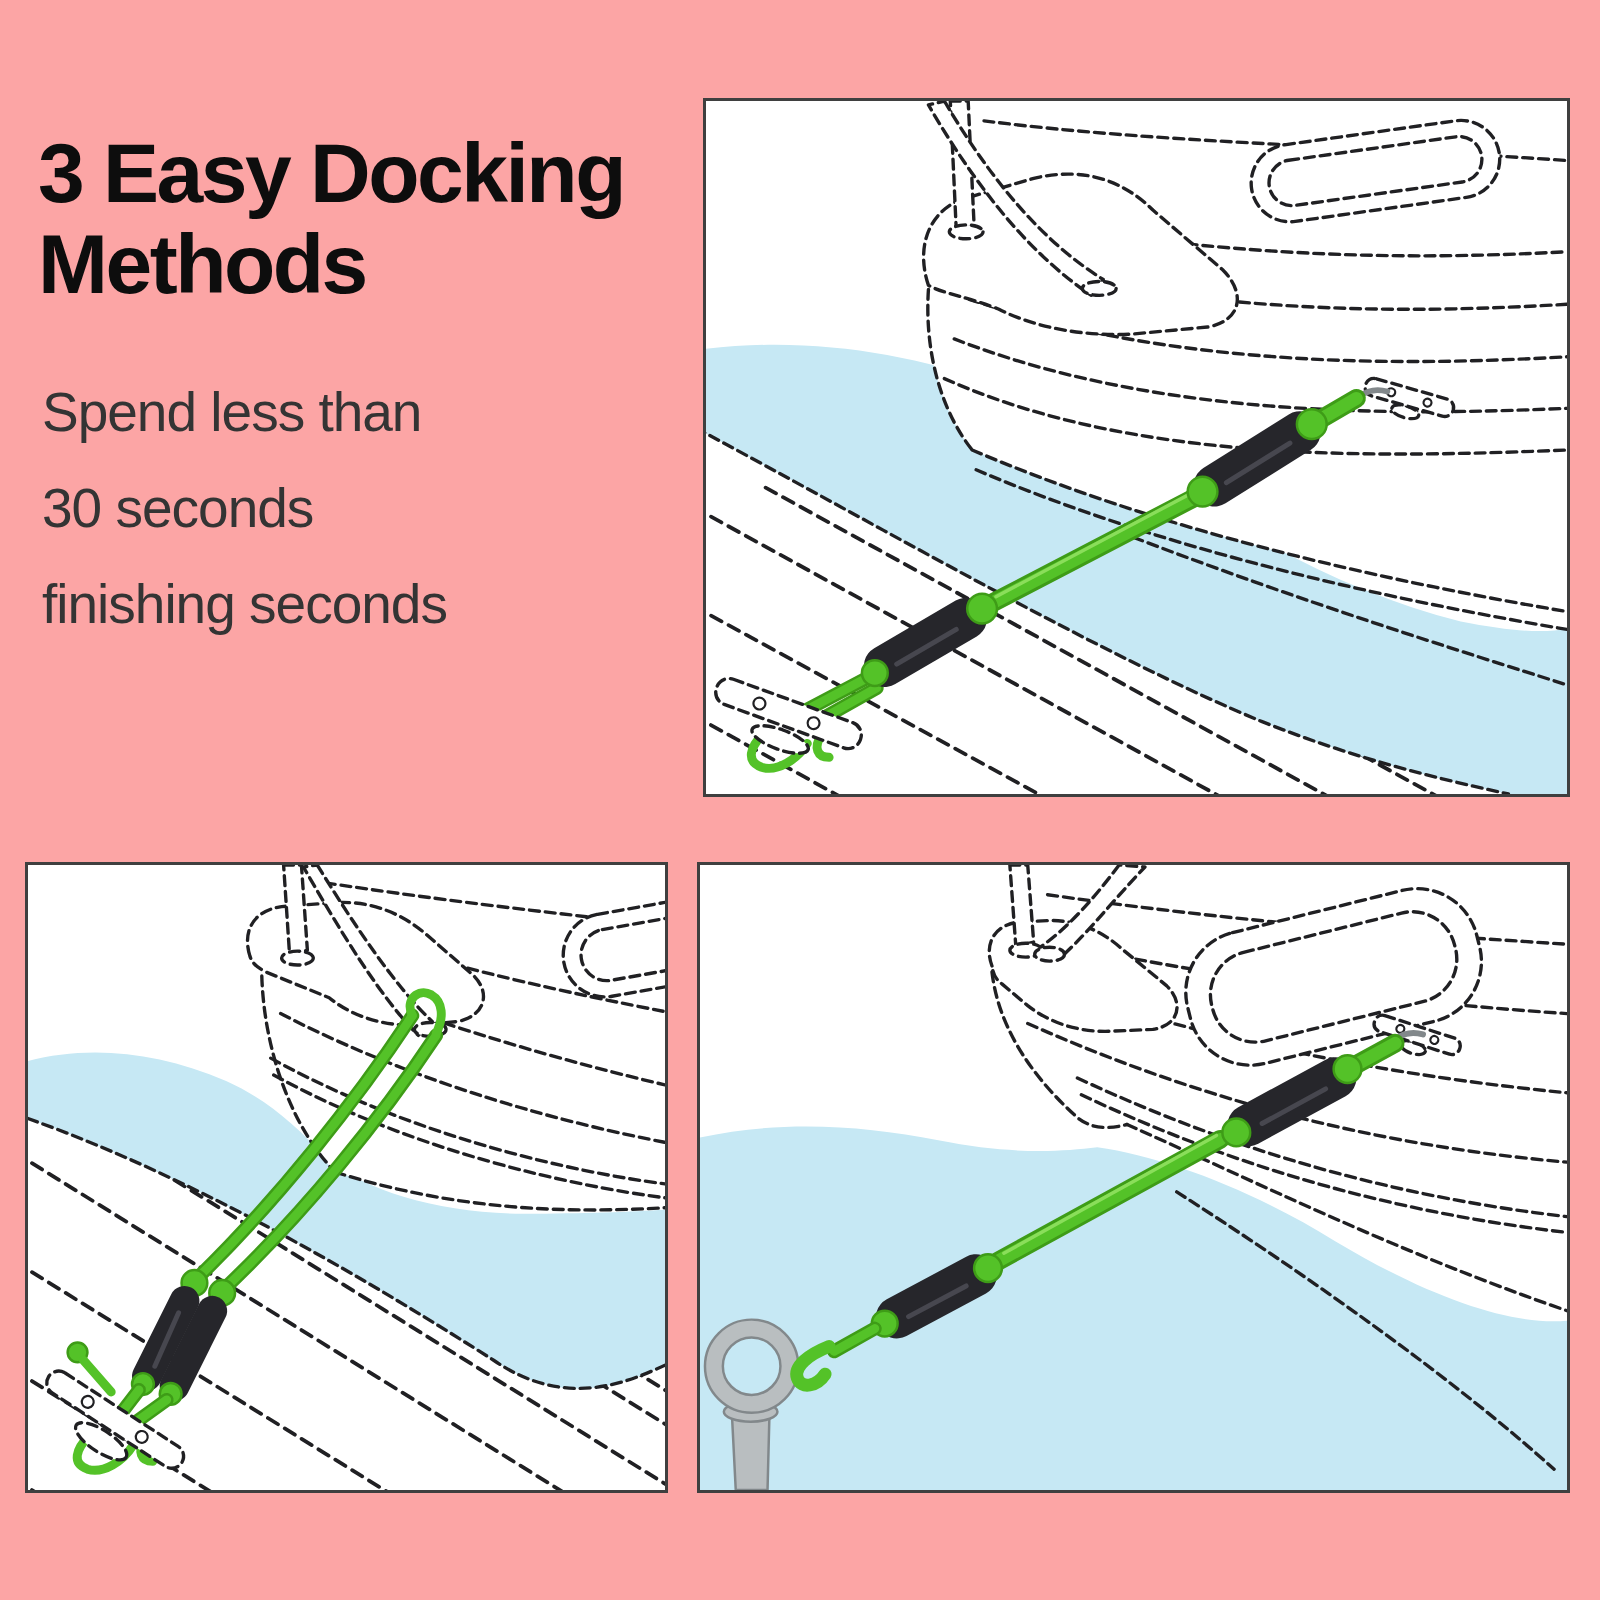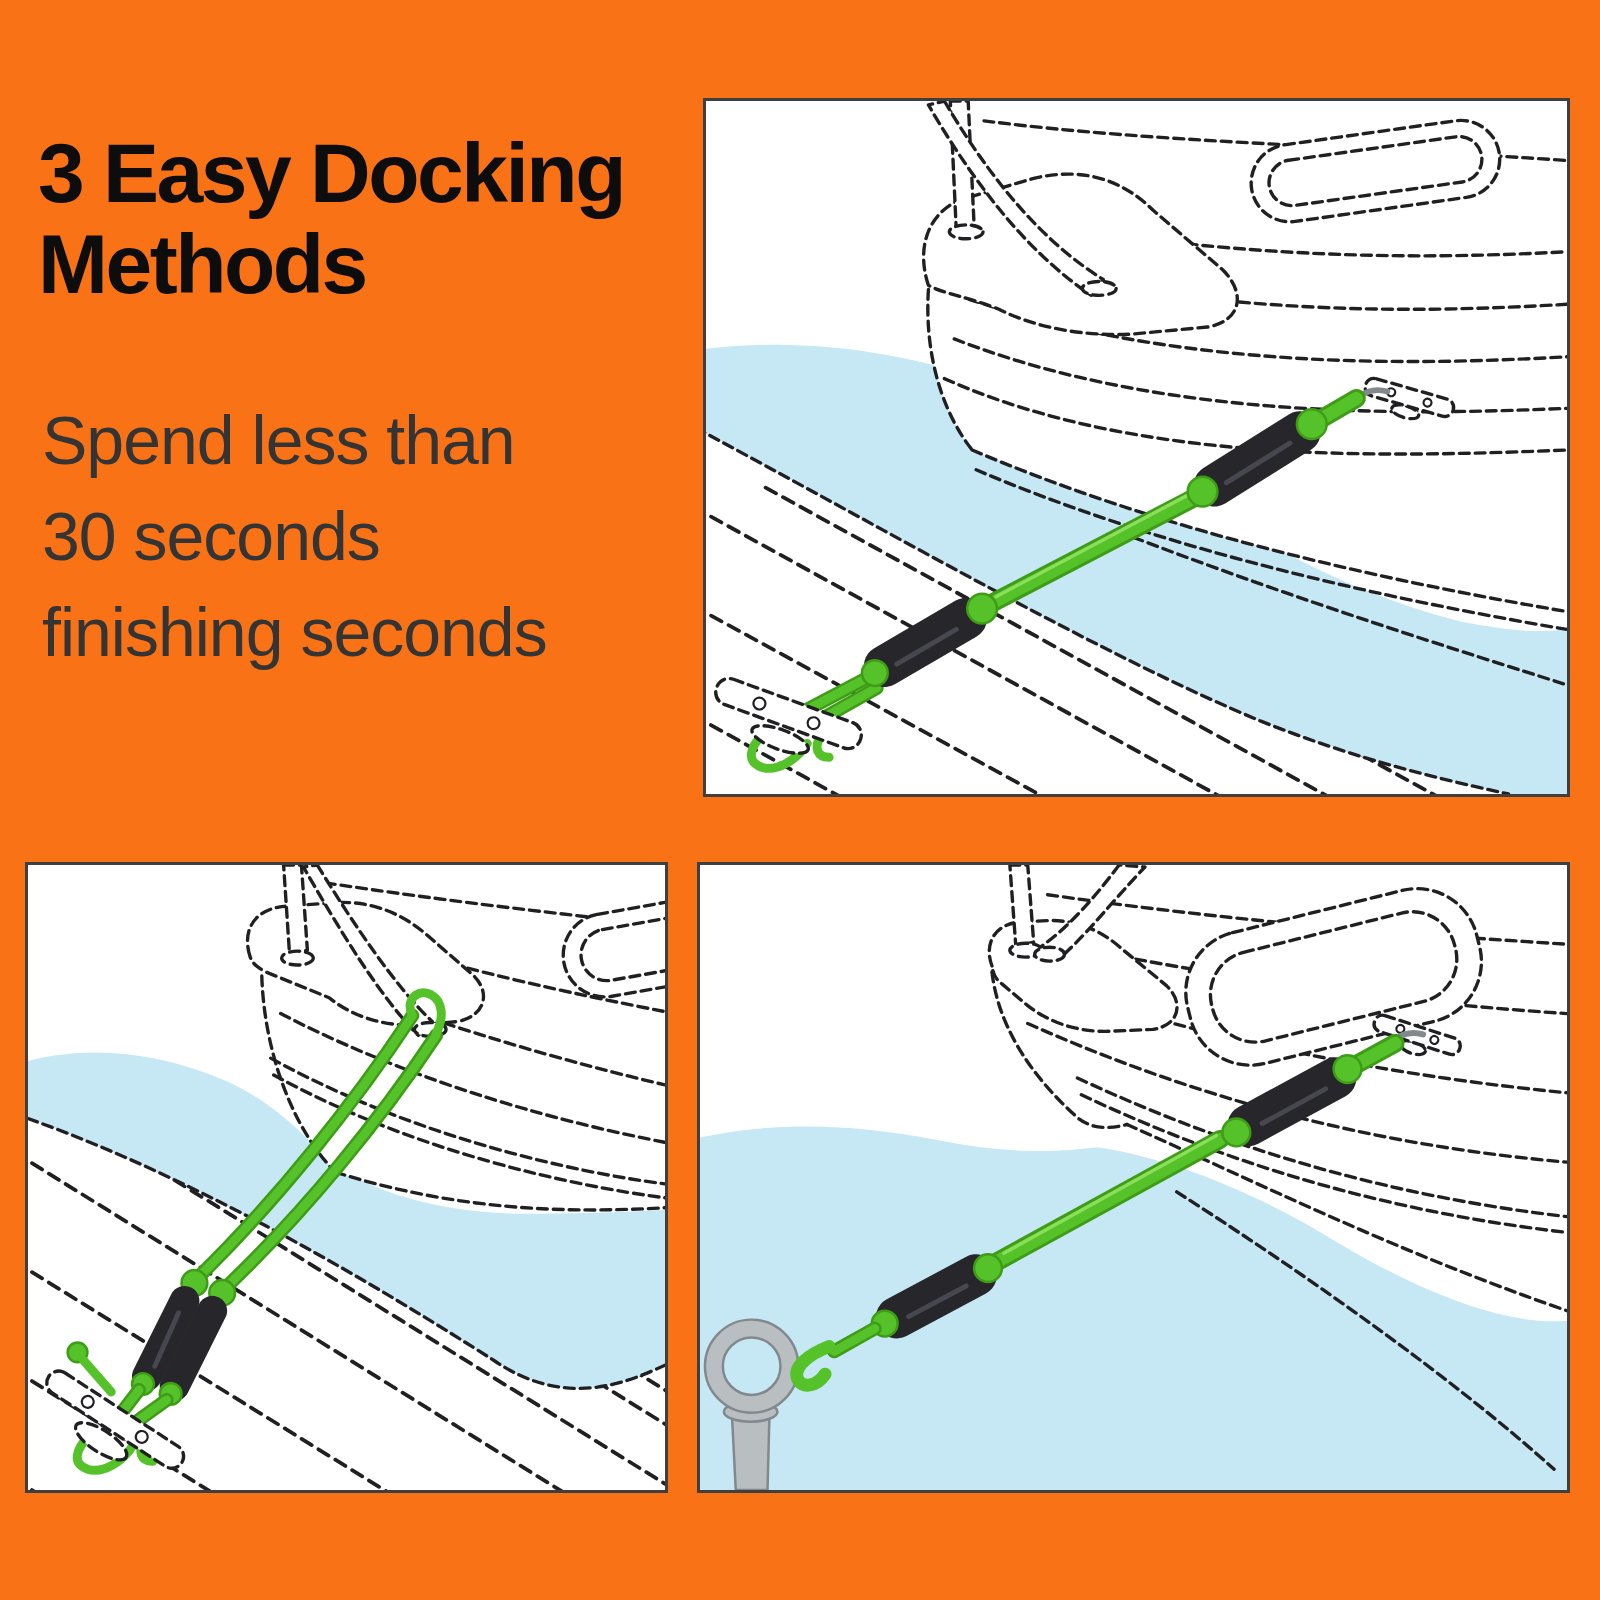--- a/index.html
+++ b/index.html
@@ -3,27 +3,27 @@
 <meta charset="utf-8">
 <style>
   :root{
     --ink:#202023; --water-blue:#c6e8f4;
     --rope-green:#54c228; --rope-green-dark:#3e9c17; --rope-green-light:#8ade5a;
     --snubber-black:#26262b; --snubber-highlight:#47474f;
     --pole-gray:#b9bec0; --pole-gray-dark:#82888b;
     --panel-border:#3f3f3f; --title-color:#0d0d0d; --subtitle-color:#343434;
   }
   html,body{margin:0;padding:0;background:#fff;}
-  .page{position:relative;width:1600px;height:1600px;background:#f97316;overflow:hidden;
+  .page{position:relative;width:1600px;height:1600px;background:#fca5a5;overflow:hidden;
         font-family:"Liberation Sans","DejaVu Sans",sans-serif;}
   .intro{position:absolute;left:38px;top:128px;width:640px;}
   .title{margin:0;color:var(--title-color);font-size:84px;font-weight:700;
          line-height:91px;letter-spacing:-2.5px;}
-  .subtitle{margin:0;position:absolute;left:4px;top:264px;color:var(--subtitle-color);
-            font-size:68px;font-weight:400;line-height:96px;letter-spacing:-1px;width:640px;}
+  .subtitle{margin:0;position:absolute;left:4px;top:236px;color:var(--subtitle-color);
+            font-size:55px;font-weight:400;line-height:96px;letter-spacing:-1px;width:640px;}
   .panel{position:absolute;border:3px solid var(--panel-border);background:#fff;box-sizing:border-box;}
   .panel svg{display:block;width:100%;height:100%;}
   .p1{left:703px;top:98px;width:867px;height:699px;}
   .p2{left:25px;top:862px;width:643px;height:631px;}
   .p3{left:697px;top:862px;width:873px;height:631px;}
   .w{fill:var(--water-blue);}
   .sk{fill:none;stroke:var(--ink);stroke-width:3.4;stroke-linecap:round;stroke-linejoin:round;stroke-dasharray:10 6;}
   .skf{fill:#fff;stroke:var(--ink);stroke-width:3.4;stroke-linecap:round;stroke-linejoin:round;stroke-dasharray:10 6;}
   .plank{fill:none;stroke:var(--ink);stroke-width:3.8;stroke-linecap:round;stroke-dasharray:12 8;}
   .rU{fill:none;stroke:var(--rope-green-dark);stroke-width:19;stroke-linecap:round;stroke-linejoin:round;}

